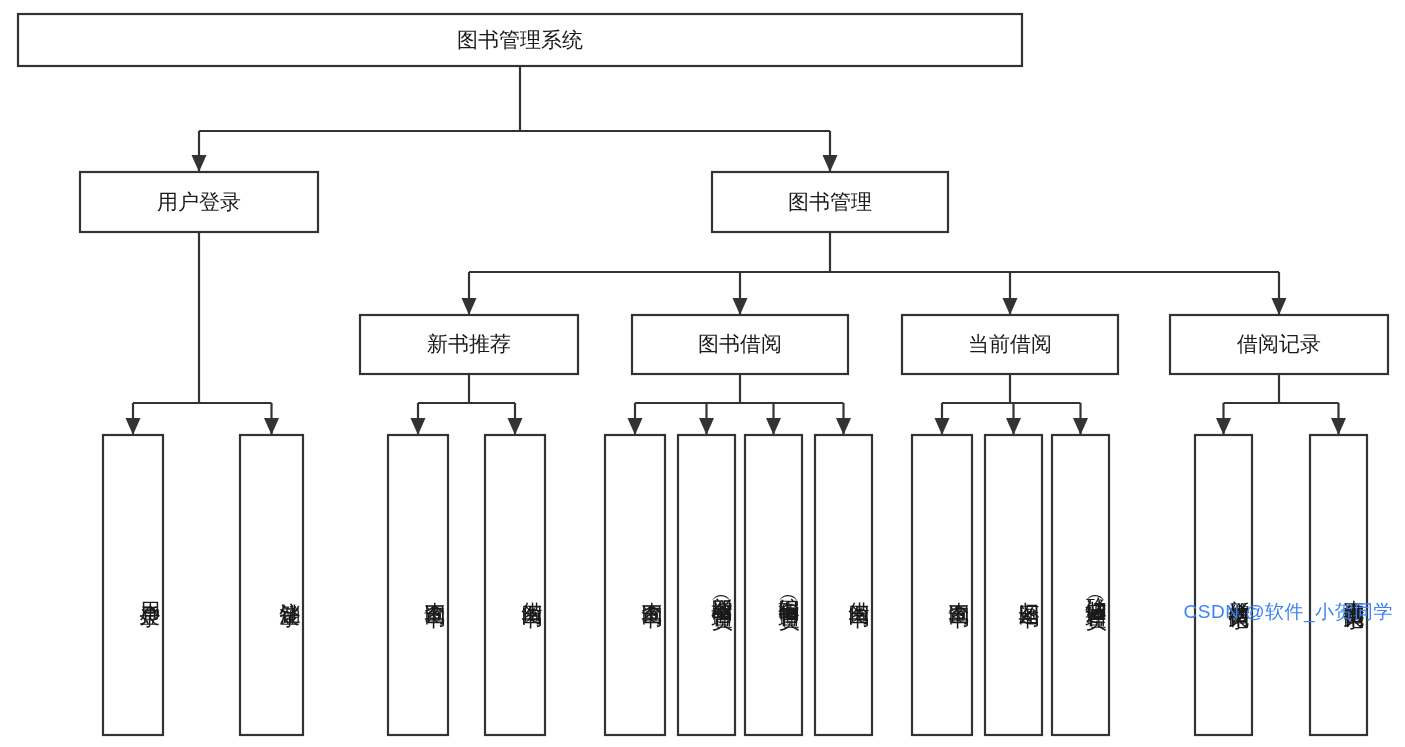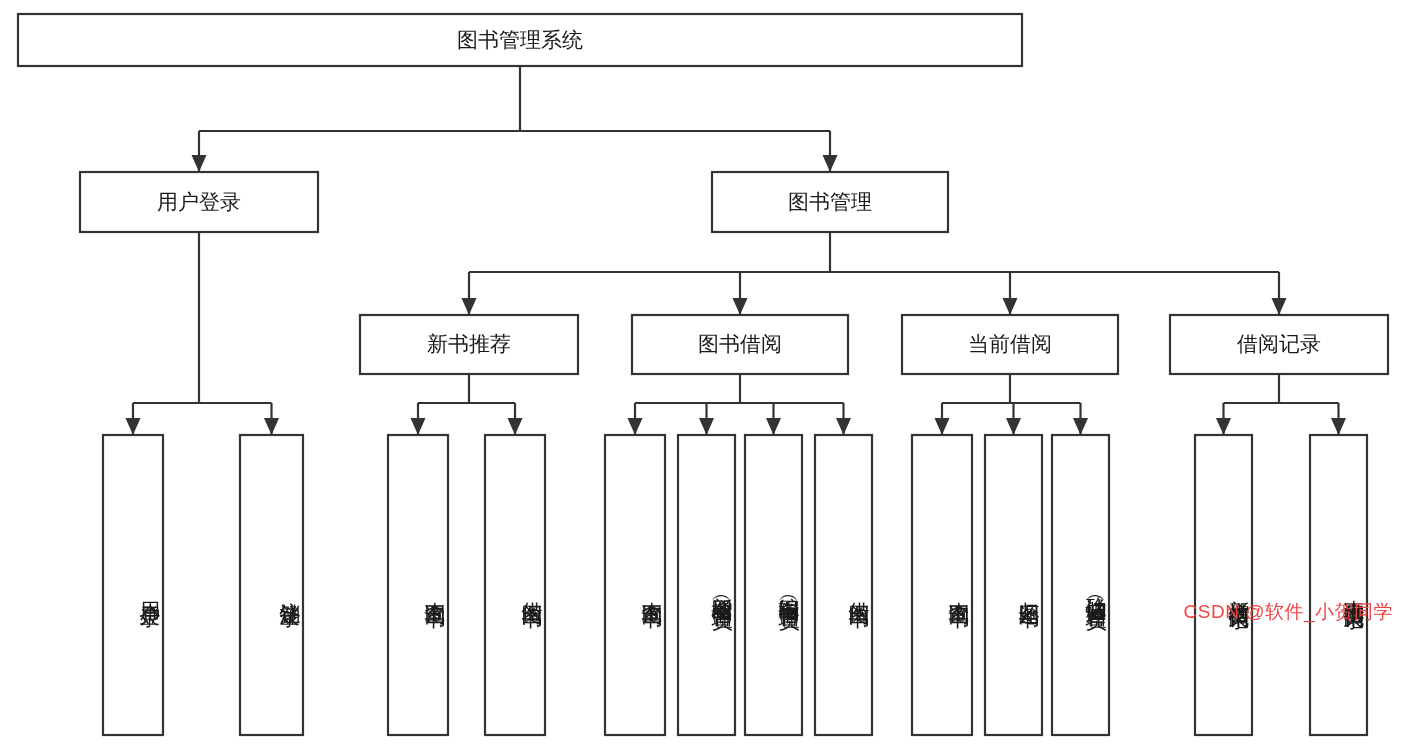--- a/index.html
+++ b/index.html
@@ -62,21 +62,21 @@
     justify-content: center;
     white-space: nowrap;
     pointer-events: none;
   }
   .watermark {
     position: absolute;
     right: 12px;
     bottom: 4px;
     font-family: "Liberation Sans", "DejaVu Sans", sans-serif;
     font-size: 19px;
-    color: #ef4444;
+    color: #3b82f6;
     white-space: nowrap;
     letter-spacing: 0.5px;
   }
 </style>
 </head>
 <body>
 
 <div id="diagram-root">
 
   <svg class="flow" viewBox="0 0 1405 747" xmlns="http://www.w3.org/2000/svg">

